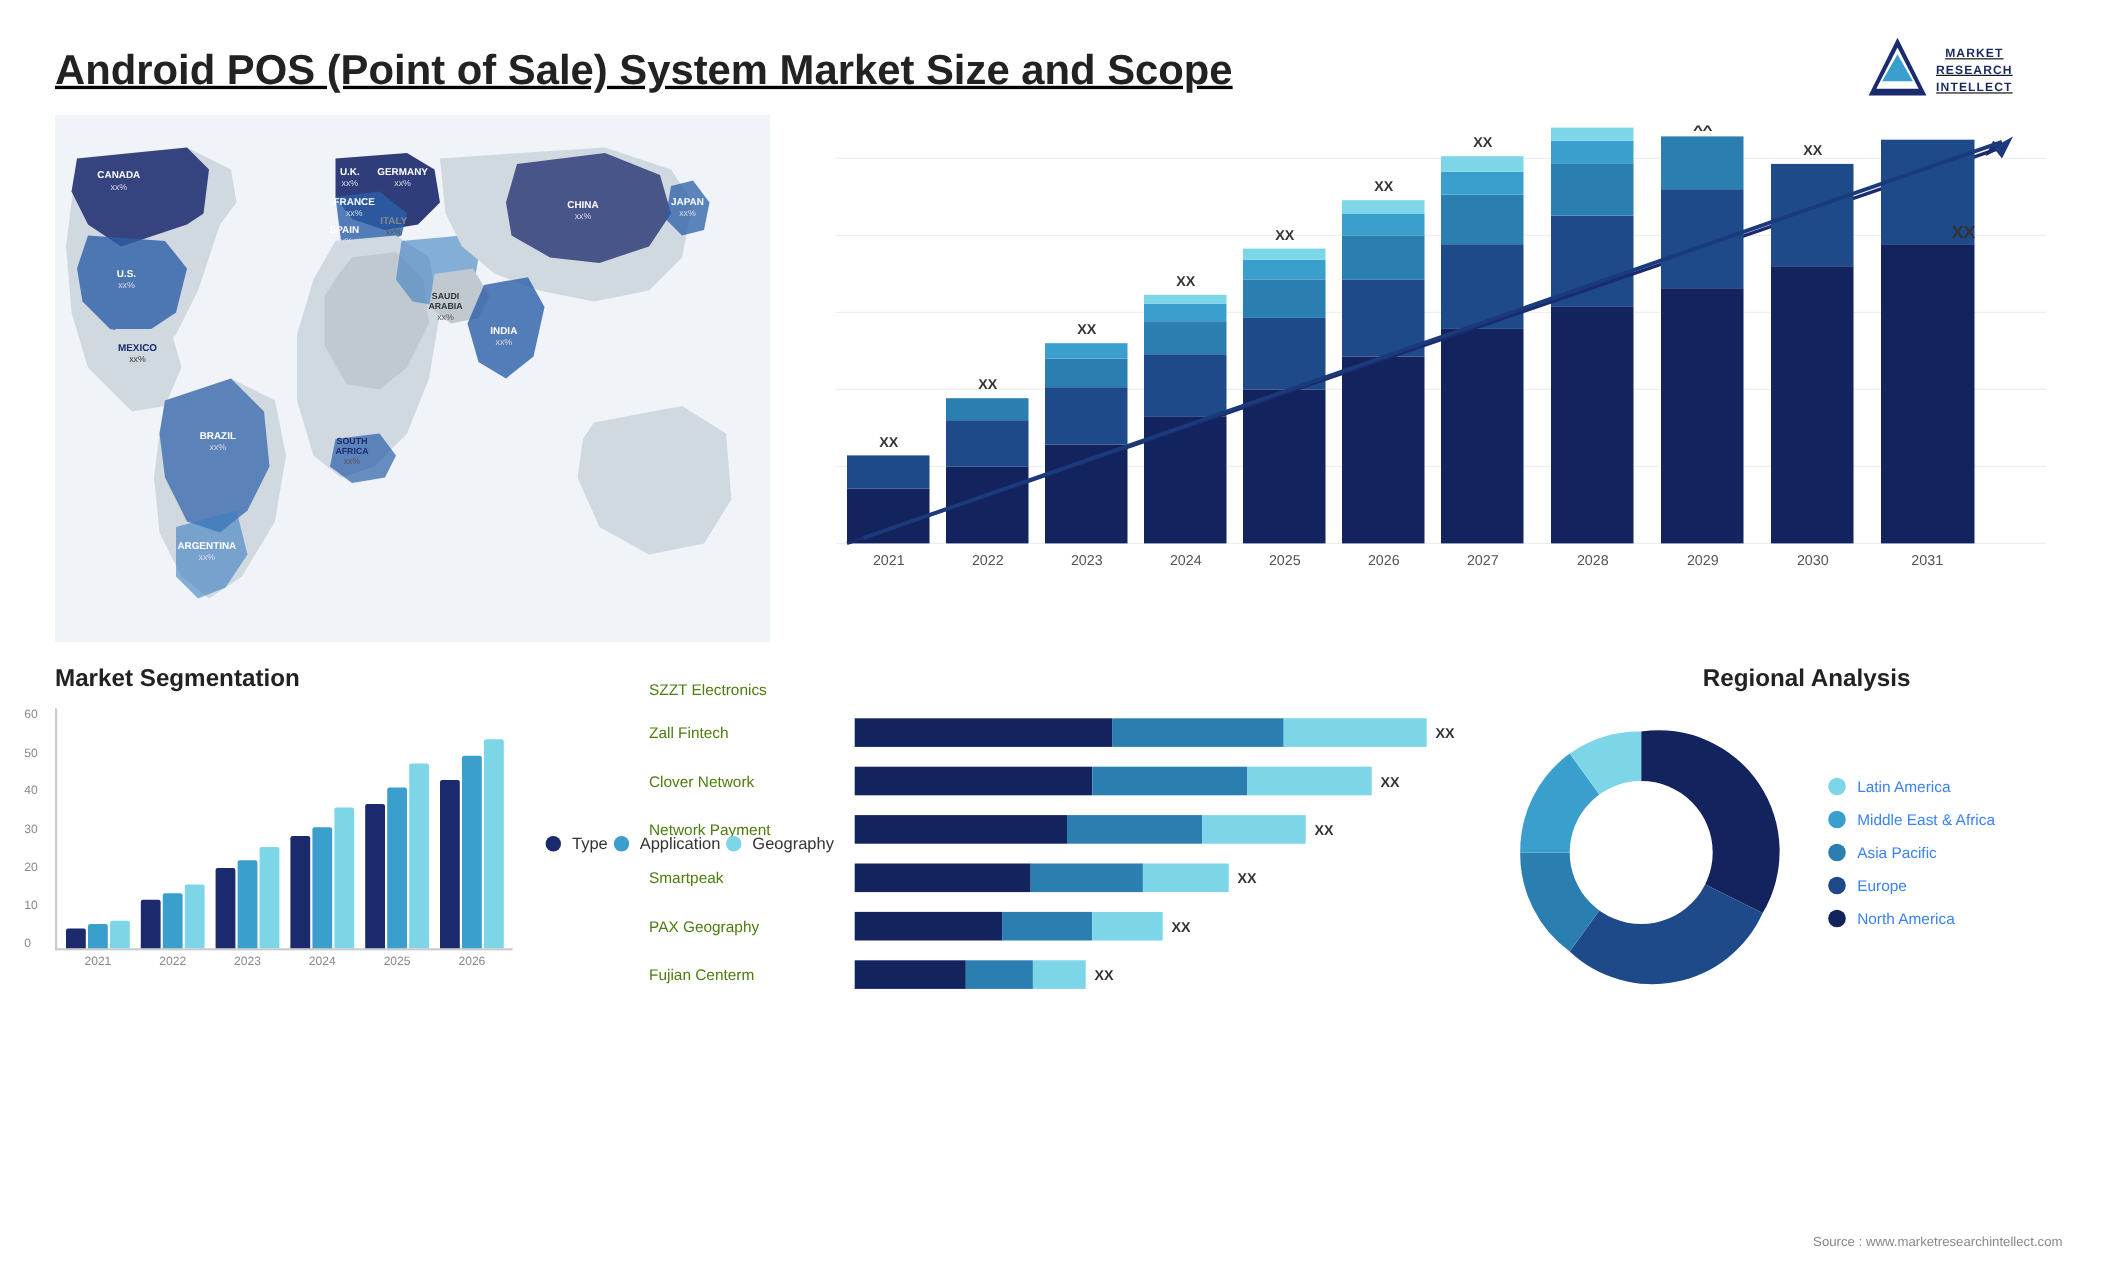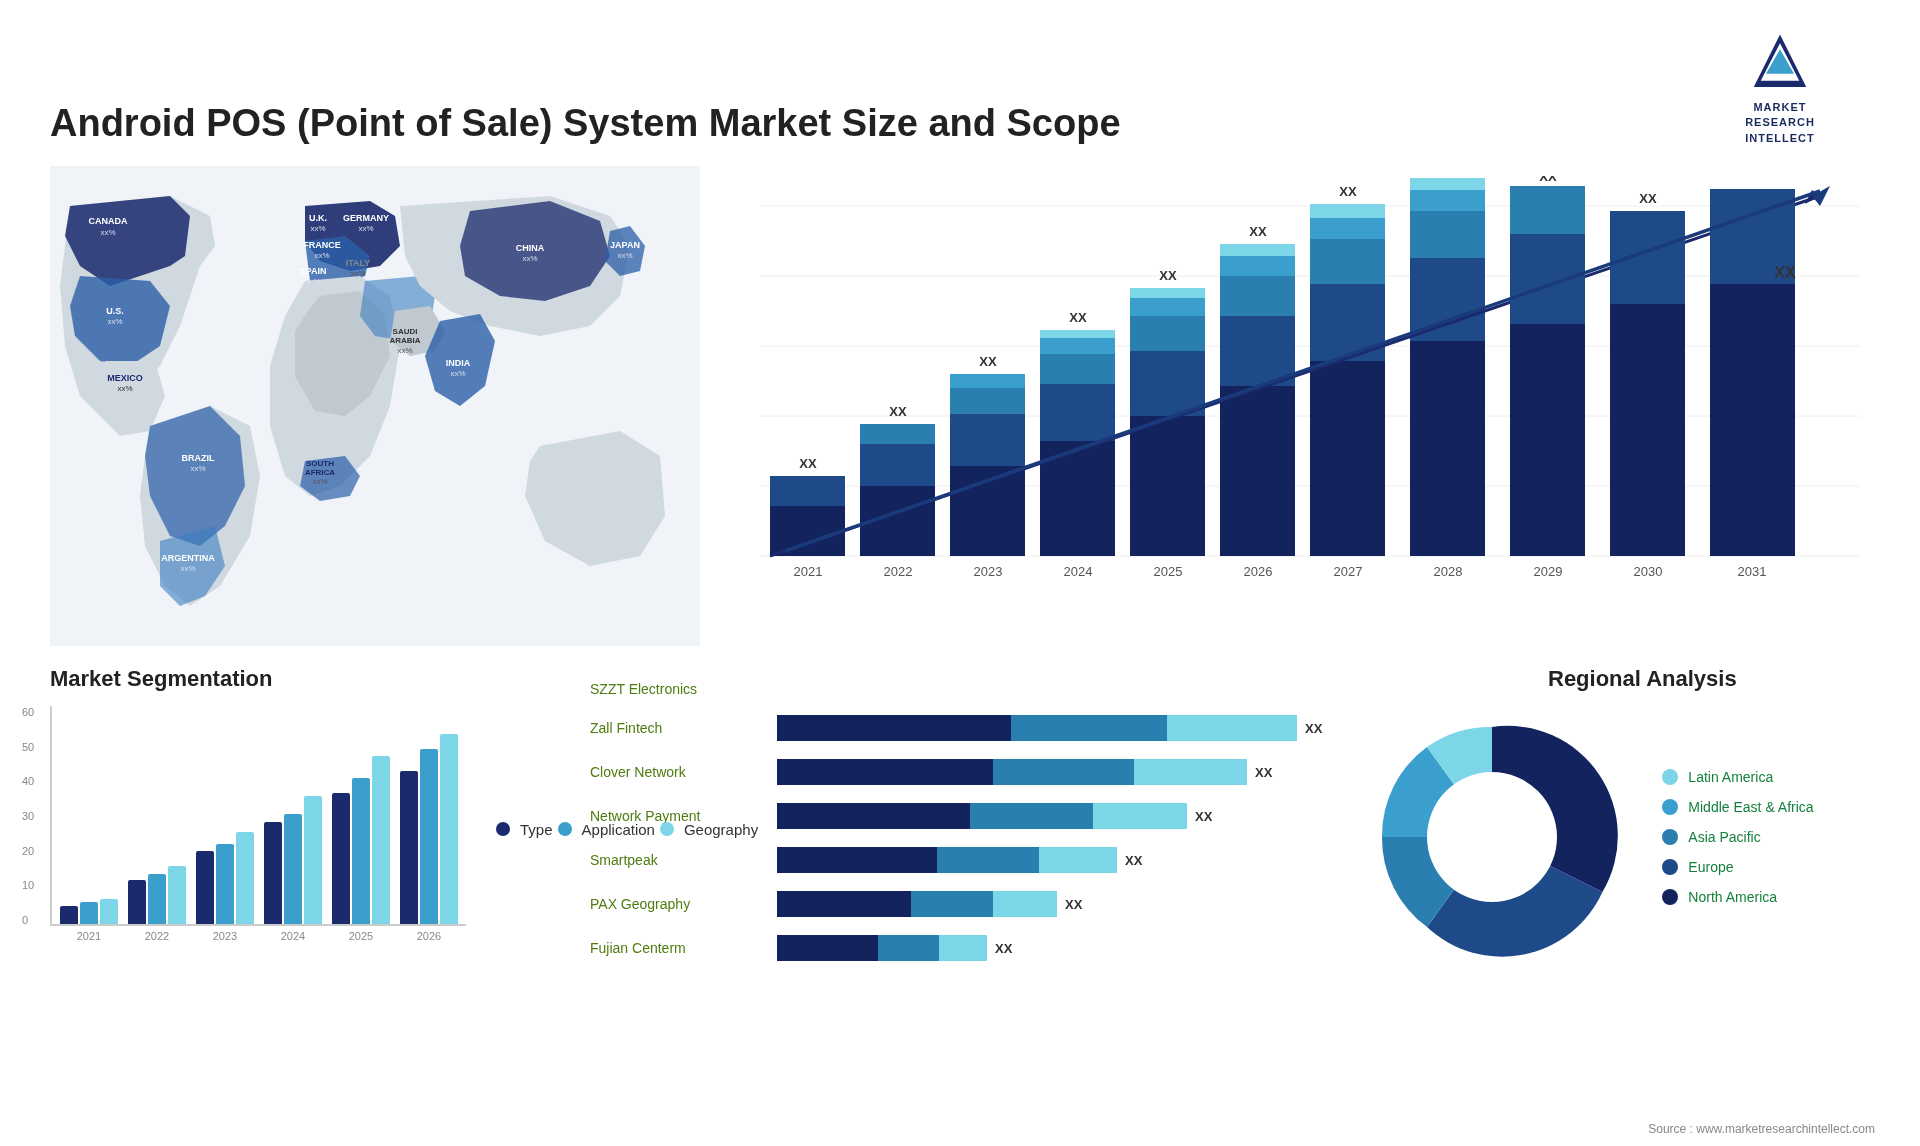--- a/index.html
+++ b/index.html
@@ -15,32 +15,32 @@
       width: 1920px;
       height: 1146px;
       padding: 30px 50px 20px 50px;
       position: relative;
     }
 
     
     .header {
       display: flex;
       justify-content: space-between;
-      align-items: flex-end;
-      margin-bottom: 20px;
+      align-items: center;
+      margin-bottom: 4px;
+      text-decoration: underline;
     }
     .page-title {
       font-size: 38px;
       font-weight: 600;
       color: #222;
       line-height: 1.2;
     }
     .logo-container {
       display: flex;
-      flex-direction: column;
       align-items: center;
       width: 180px;
     }
     .logo-icon {
       width: 70px;
       height: 70px;
     }
 
     
     .world-map {
@@ -130,21 +130,21 @@
     .regional-legend {
       display: flex;
       flex-direction: column;
       gap: 14px;
     }
     .regional-legend-item {
       display: flex;
       align-items: center;
       gap: 10px;
       font-size: 14px;
-      color: #15803d;
+      color: #3b82f6;
     }
     .regional-legend-color {
       width: 16px;
       height: 16px;
       border-radius: 50%;
       flex-shrink: 0;
     }
 
     .source-text {
       position: absolute;

